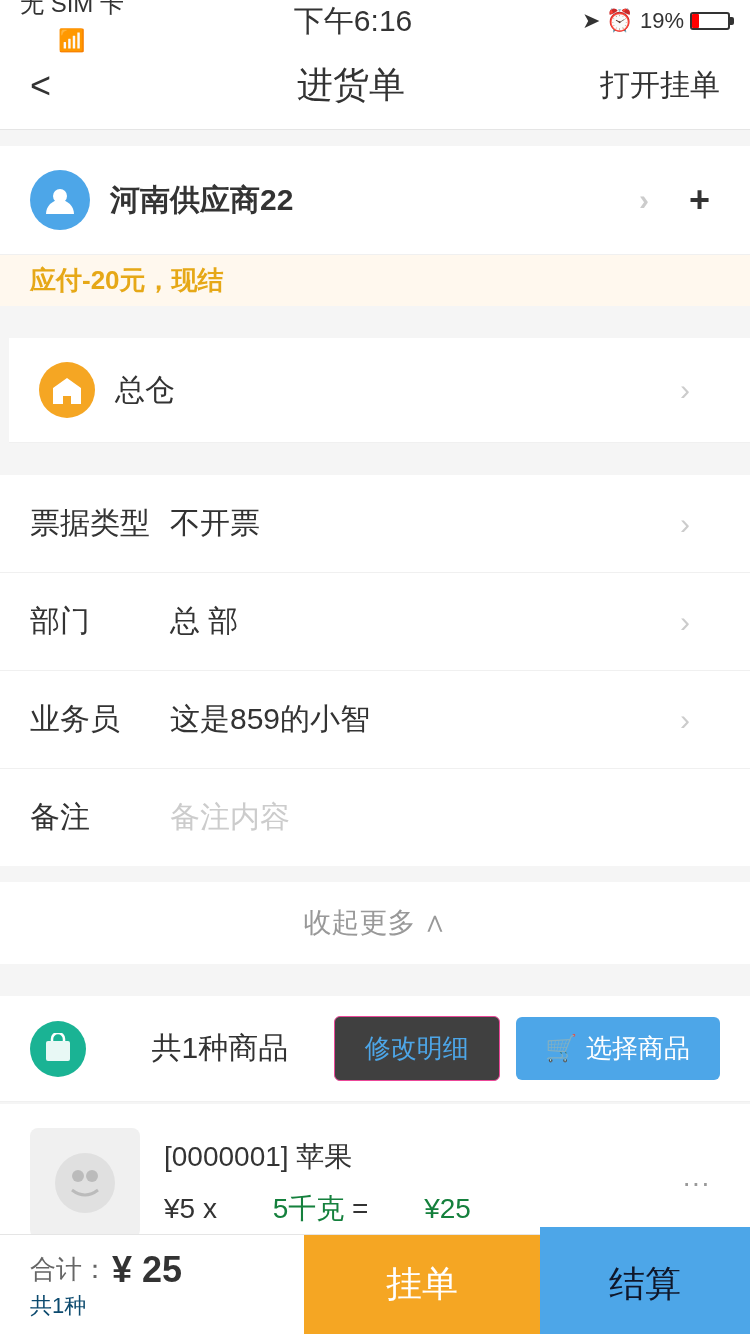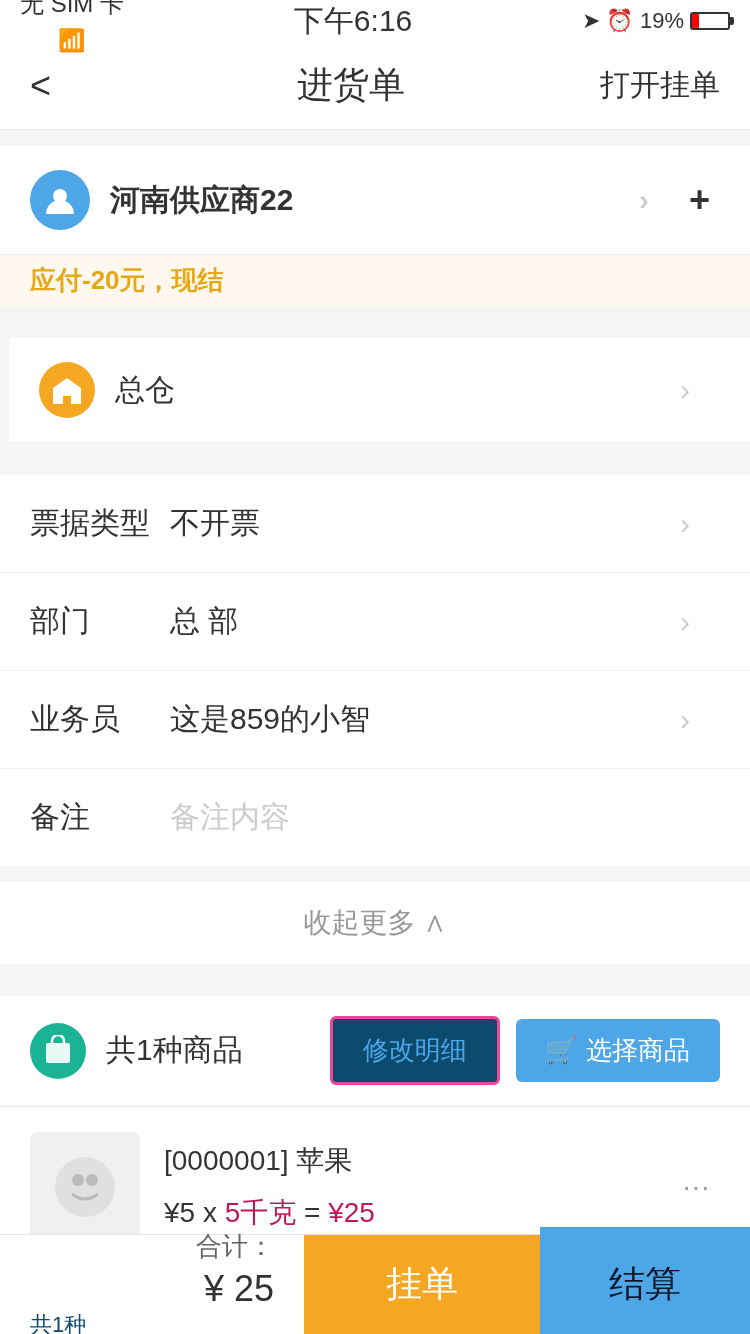--- a/index.html
+++ b/index.html
@@ -215,25 +215,26 @@
       border-radius: 50%;
       background: #1ab394;
       display: flex; align-items: center; justify-content: center;
       margin-right: 20px;
       flex-shrink: 0;
     }
     .product-count {
       flex: 1;
       font-size: 30px;
       color: #333;
+      text-align: center;
     }
     .btn-outline {
-      border: 3px solid #ec4899;
+      border: 1px solid #ec4899;
       color: #4da6e8;
-      background: #0c4a6e;
+      background: #404040;
       padding: 14px 30px;
       font-size: 26px;
       border-radius: 6px;
       cursor: pointer;
       margin-right: 16px;
     }
     .btn-solid {
       background: #4da6e8;
       color: #fff;
       padding: 14px 30px;
@@ -270,21 +271,22 @@
     .product-name {
       font-size: 28px;
       color: #333;
       margin-bottom: 14px;
     }
     .product-price {
       font-size: 28px;
       color: #333;
     }
     .product-price .highlight {
-      color: #be185d;
+      color: #15803d;
+      margin-left: 48px;
     }
     .more-btn {
       color: #999;
       font-size: 28px;
       cursor: pointer;
       padding: 10px;
     }
 
     
     .bottom-bar {
@@ -301,21 +303,21 @@
     .total-section {
       flex: 1;
       padding: 0 30px;
     }
     .total-label {
       font-size: 26px;
       color: #666;
     }
     .total-amount {
       font-size: 36px;
-      font-weight: normal;
+      font-weight: bold;
       color: #333;
     }
     .total-count {
       font-size: 22px;
       color: #0c4a6e;
     }
     .btn-suspend {
       width: 236px;
       height: 100px;
       background: #f5a623;
@@ -461,21 +463,21 @@
       <span class="highlight">¥25</span>
     </div>
   </div>
   <div class="more-btn">···</div>
 </div>
 
 <div style="height: 120px;"></div>
 
 <div class="bottom-bar">
   <div class="total-section">
-    <div style="display:flex; align-items:flex-end; gap:4px;flex-direction:column;">
+    <div style="display:flex; align-items:center; gap:4px;">
       <span class="total-label">合计：</span>
       <span class="total-amount">¥ 25</span>
     </div>
     <div class="total-count">共1种</div>
   </div>
   <div class="btn-suspend">挂单</div>
   <div class="btn-checkout">结算</div>
 </div>
 
 </body></html>

